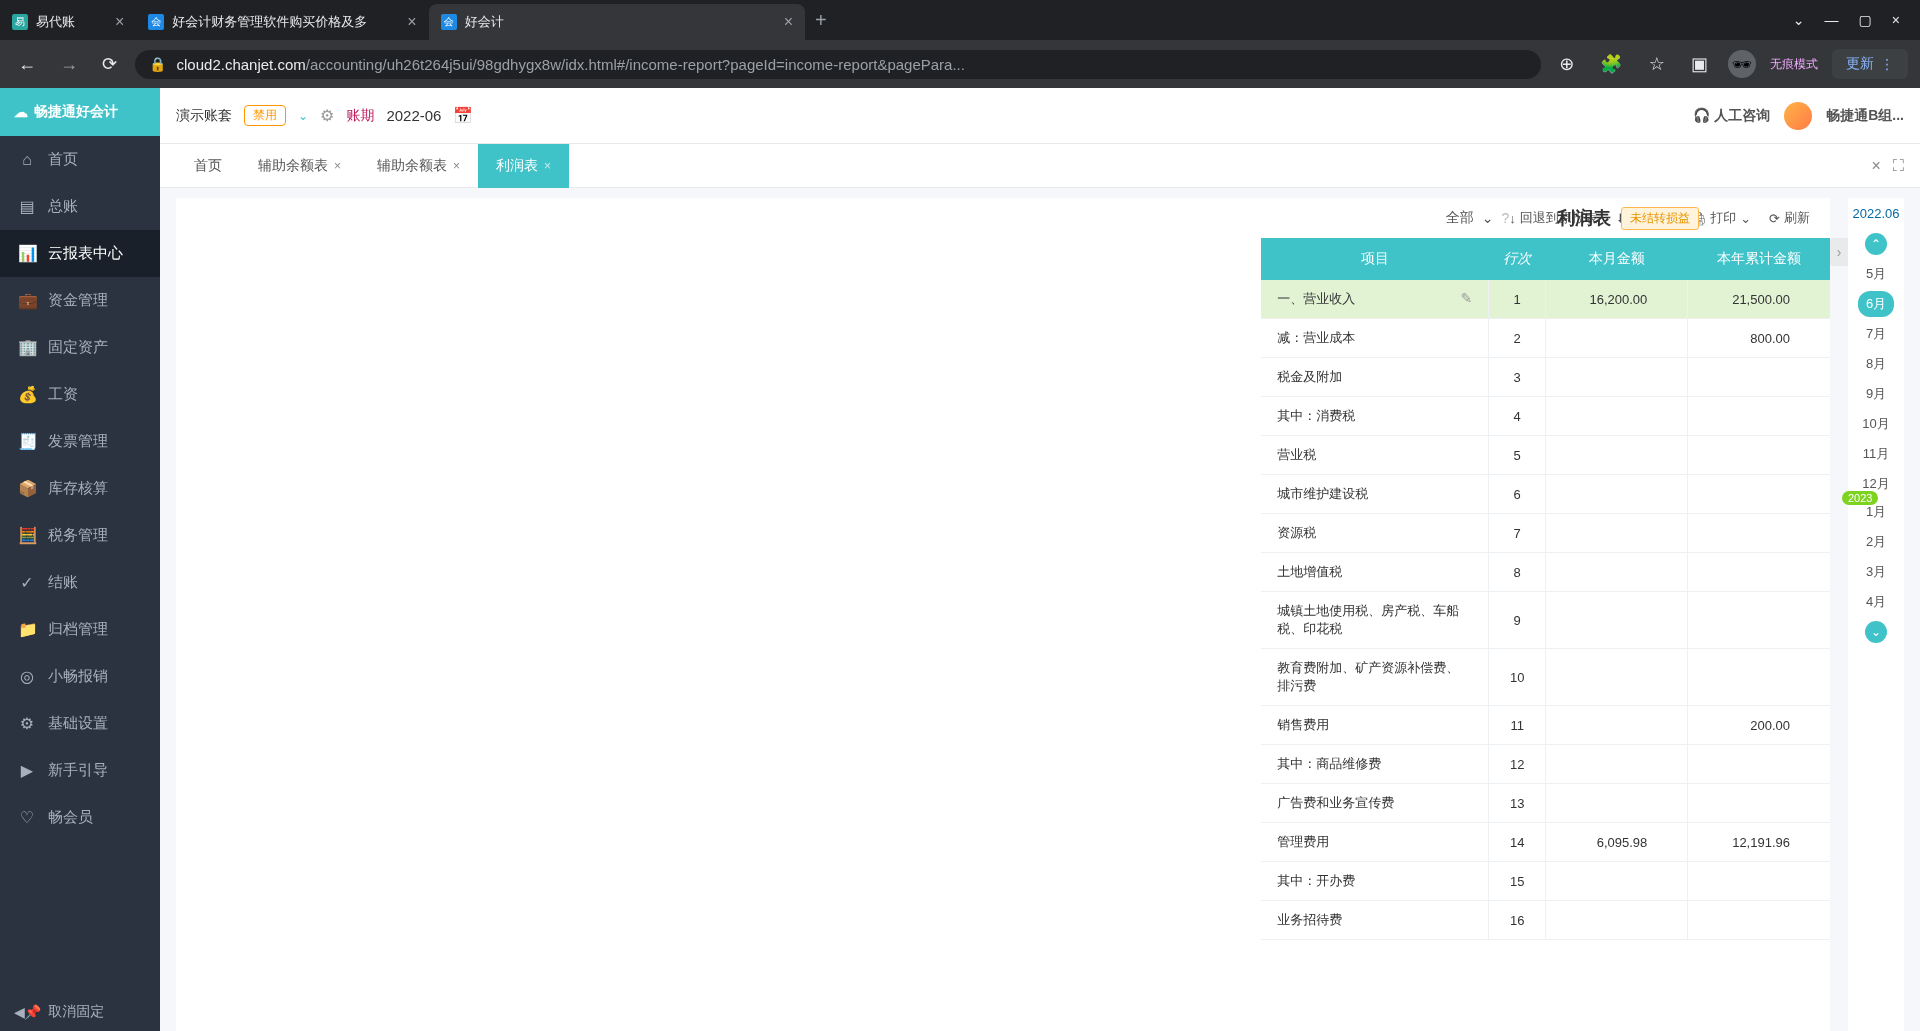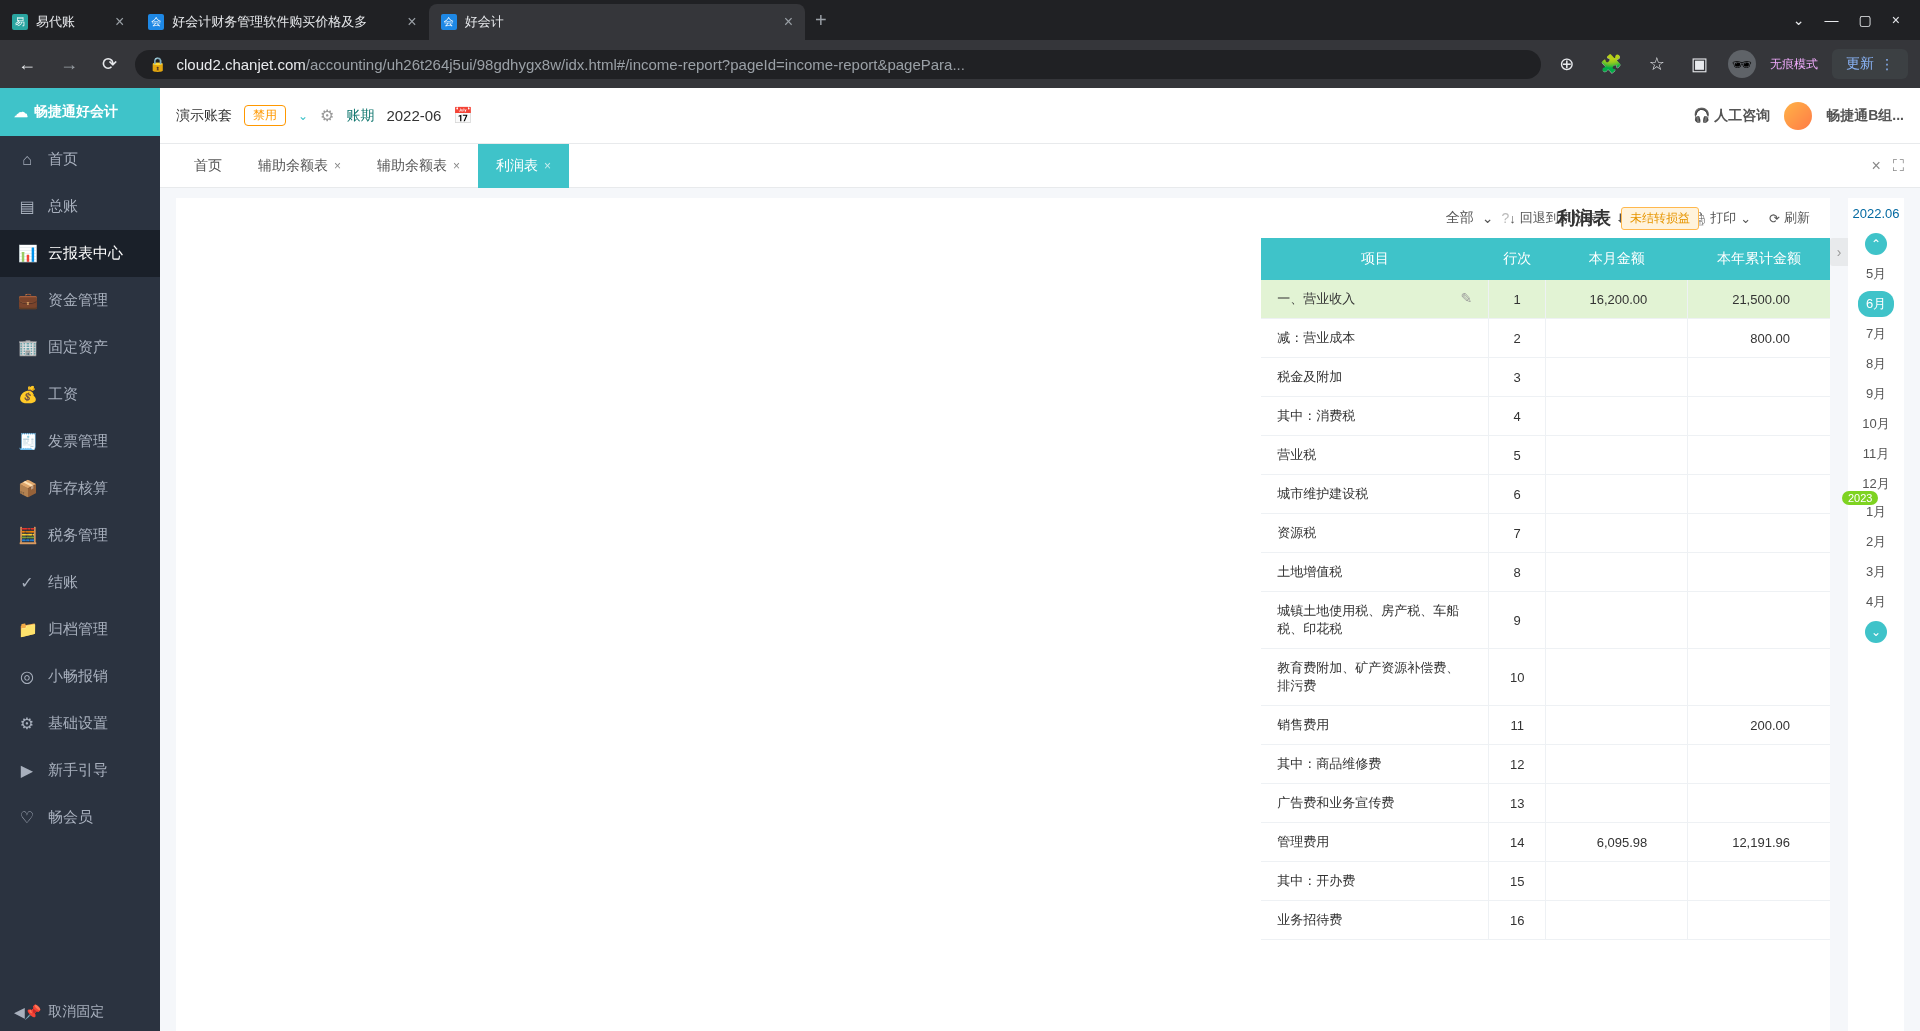--- a/index.html
+++ b/index.html
@@ -36,21 +36,21 @@
     .sidebar-item.active { background: #1a2029; color: #fff; }
     .sidebar-icon { font-size: 16px; width: 18px; text-align: center; }
     .sidebar-footer { margin-top: auto; padding: 10px 14px; font-size: 14px; display: flex; align-items: center; gap: 6px; color: #a8b0bd; }
     
     .main-area { flex: 1; display: flex; flex-direction: column; background: #fff; }
     
     .top-bar { height: 56px; display: flex; align-items: center; padding: 0 16px; background: #fff; border-bottom: 1px solid #e8eaec; gap: 12px; }
     .account-name { font-size: 14px; color: #333; }
     .disable-btn { border: 1px solid #ff9800; color: #ff9800; padding: 1px 8px; border-radius: 4px; font-size: 12px; }
     .gear-icon { color: #999; font-size: 16px; cursor: pointer; }
-    .period-label { font-size: 14px; color: #0f766e; }
+    .period-label { font-size: 14px; color: #be185d; }
     .period-value { font-size: 15px; color: #333; }
     .calendar-icon { color: #3fc3c9; font-size: 16px; cursor: pointer; }
     .top-right { margin-left: auto; display: flex; align-items: center; gap: 14px; font-size: 14px; color: #555; font-weight: bold; }
     .user-avatar { width: 28px; height: 28px; border-radius: 50%; background: linear-gradient(135deg,#ffb347,#ff7b47); }
     
     .tabs-bar { height: 44px; display: flex; align-items: center; background: #fff; border-bottom: 1px solid #e8eaec; padding: 0 16px; }
     .tab-item { padding: 0 18px; height: 44px; display: flex; align-items: center; font-size: 14px; color: #555; cursor: pointer; gap: 6px; }
     .tab-item.active { background: #3fc3c9; color: #fff; }
     .tab-x { font-size: 12px; opacity: 0.7; }
     .tabs-right { margin-left: auto; display: flex; gap: 12px; color: #888; font-size: 16px; cursor: pointer; }
@@ -63,21 +63,21 @@
     .report-title { position: absolute; left: 50%; transform: translateX(-50%); display: flex; align-items: center; gap: 10px; }
     .report-title-text { font-size: 18px; font-weight: bold; color: #333; }
     .badge-pending { background: #fff3dc; border: 1px solid #ffb84d; color: #e69500; padding: 2px 8px; font-size: 12px; border-radius: 3px; }
     .report-actions { margin-left: auto; display: flex; gap: 18px; font-size: 13px; color: #555; }
     .report-actions span { cursor: pointer; display: flex; align-items: center; gap: 4px; }
     
     .report-table-wrap { flex: 1; overflow-y: auto; padding: 0 0 10px; }
     .report-table { width: 100%; border-collapse: collapse; }
     .report-table th { background: #3fc3c9; color: #fff; font-size: 14px; font-weight: normal; padding: 12px; text-align: center; }
     .report-table th.item-col { width: 40%; }
-    .report-table th.row-col { width: 60px; }
+    .report-table th.row-col { width: 60px; font-style: italic; }
     .report-table th.amount-col { width: 25%; }
     .report-table td { padding: 10px 16px; font-size: 13px; color: #333; border-bottom: 1px solid #eef1f4; }
     .report-table td.row-num { text-align: center; border-left: 1px solid #eef1f4; border-right: 1px solid #eef1f4; }
     .report-table td.amount { text-align: right; padding-right: 40px; }
     .report-table td.amount:nth-of-type(3){ border-right: 1px solid #eef1f4; }
     .report-table tr.highlight td { background: #e2f3d4; }
     .edit-icon { float: right; color: #999; font-size: 14px; cursor: pointer; }
     
     .collapse-handle { width: 18px; background: #e8eaec; display: flex; align-items: center; justify-content: center; cursor: pointer; color: #999; font-size: 14px; border-radius: 3px 0 0 3px; margin-top: 40px; height: 28px; align-self: flex-start;}
     

